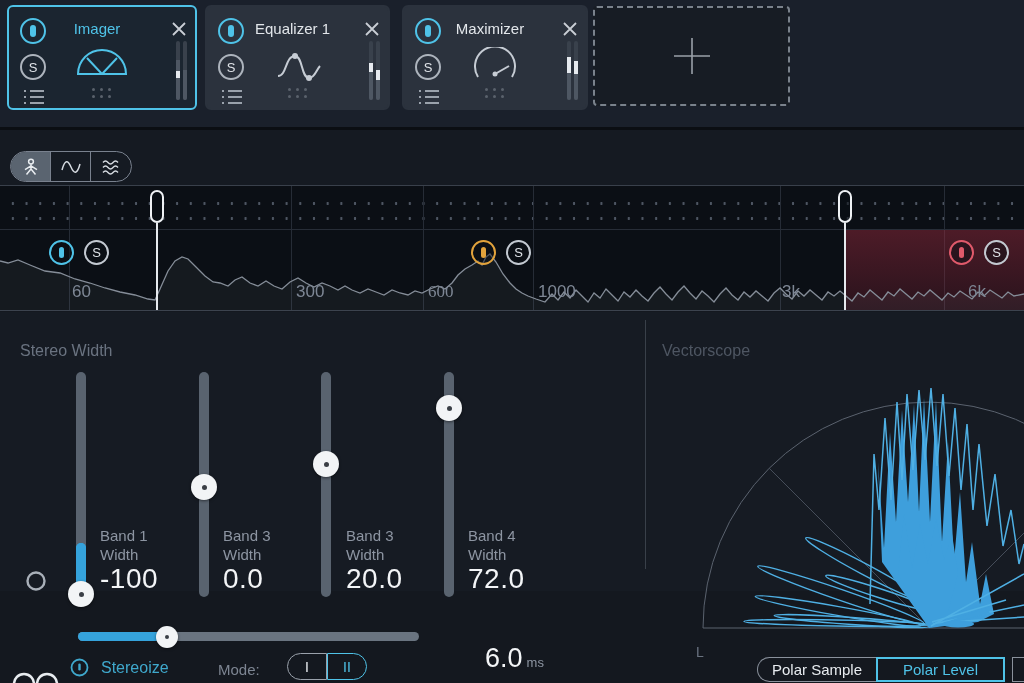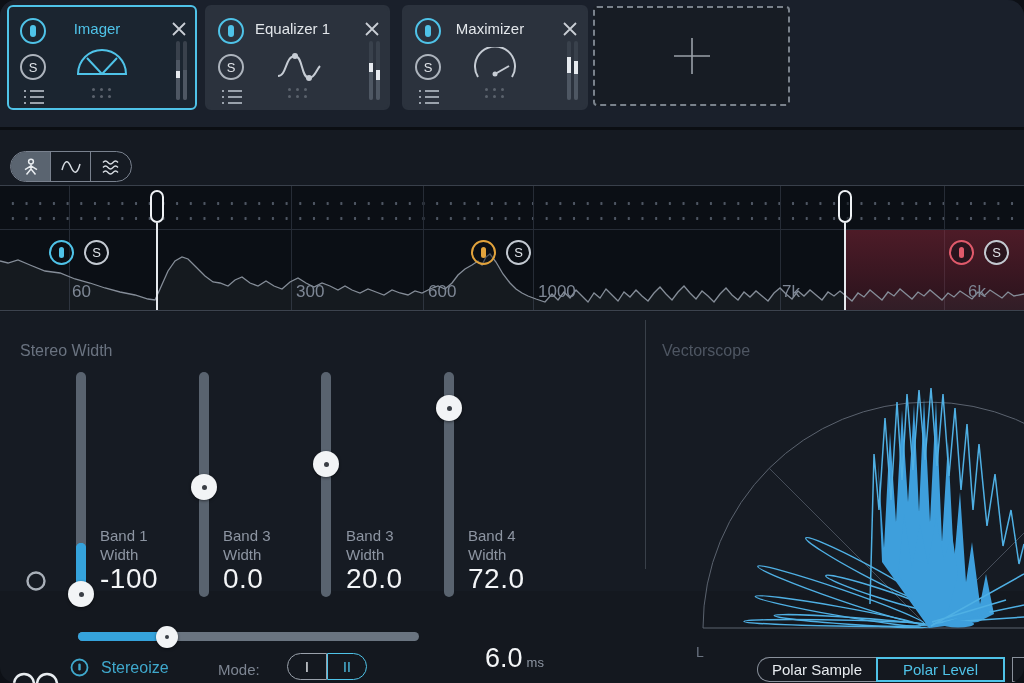--- a/index.html
+++ b/index.html
@@ -1,17 +1,17 @@
 <!DOCTYPE html>
 <html><head>
 <meta charset="utf-8">
 <style>
   html,body{margin:0;padding:0;background:#0d1016;}
   #app{position:relative;width:1024px;height:683px;background:#14181F;overflow:hidden;
-       font-family:"Liberation Sans","DejaVu Sans",sans-serif;border-radius:16px;-webkit-font-smoothing:antialiased;}
+       font-family:"Liberation Sans","DejaVu Sans",sans-serif;-webkit-font-smoothing:antialiased;}
   .abs{position:absolute;}
 
   
   .module-strip{position:absolute;top:0;left:0;width:1024px;height:127px;background:#1A202B;border-bottom:3px solid #0B0E13;}
   .mod-card{position:absolute;top:5px;height:105px;background:#2B323D;border-radius:6px;border:2px solid #2B323D;box-sizing:border-box;}
   .mod-card.selected{background:#1B2530;border:2px solid #4FC3E8;}
   .mod-title{position:absolute;top:13px;left:30px;right:40px;text-align:center;font-size:15px;color:#E2E6EA;}
   .mod-card.selected .mod-title{color:#4FC3E8;}
   .pwr{position:absolute;left:11px;top:11px;width:26px;height:26px;border-radius:50%;border:2px solid #4FC3E8;box-sizing:border-box;display:flex;align-items:center;justify-content:center;}
   .pwr .pill{width:6px;height:12px;border-radius:3px;background:#4FC3E8;}
@@ -264,23 +264,23 @@
     <div class="redzone"></div>
 
     <svg width="1024" height="125" style="position:absolute;top:0;left:0;">
       <path d="M0,75 L8,77 L18,74 L30,79 L45,85 L60,87 L75,93 L90,97 L105,102 L120,106 L135,109 L148,113 L155,114 L160,103 L168,85 L175,75 L182,71 L188,73 L196,81 L205,90 L213,96 L220,97 L228,100 L235,94 L242,91 L250,97 L258,100 L266,95 L274,100 L282,103 L290,96 L298,92 L306,97 L314,101 L322,97 L330,100 L338,104 L345,100 L352,104 L360,107 L368,103 L376,106 L384,109 L392,104 L400,107 L408,109 L415,105 L422,107 L430,103 L438,100 L445,103 L452,97 L458,89 L465,83 L472,79 L478,75 L482,79 L486,71 L490,68 L496,76 L503,88 L510,97 L516,103 L522,107 L528,110 L536,113 L545,116 L552,108 L558,114 L564,106 L570,112 L576,104 L582,110 L588,116 L594,107 L600,112 L606,103 L612,109 L618,115 L624,106 L630,111 L636,104 L642,110 L648,115 L654,107 L660,101 L666,108 L672,114 L678,106 L684,100 L690,107 L696,113 L702,105 L708,110 L714,116 L720,108 L726,102 L732,109 L738,114 L744,106 L750,111 L756,105 L762,110 L768,115 L774,107 L780,102 L786,108 L792,113 L798,105 L804,110 L810,104 L816,109 L822,114 L828,106 L834,110 L840,105 L846,110 L852,115 L858,107 L864,111 L870,104 L876,109 L882,114 L888,106 L894,110 L900,103 L906,108 L912,113 L918,106 L924,110 L930,104 L936,109 L942,114 L948,107 L954,111 L960,105 L966,109 L972,113 L978,106 L984,110 L990,104 L996,108 L1002,112 L1008,106 L1014,110 L1024,108 L1024,125 L0,125 Z" fill="rgba(205,215,225,0.055)" stroke="none"></path>
       <path d="M0,75 L8,77 L18,74 L30,79 L45,85 L60,87 L75,93 L90,97 L105,102 L120,106 L135,109 L148,113 L155,114 L160,103 L168,85 L175,75 L182,71 L188,73 L196,81 L205,90 L213,96 L220,97 L228,100 L235,94 L242,91 L250,97 L258,100 L266,95 L274,100 L282,103 L290,96 L298,92 L306,97 L314,101 L322,97 L330,100 L338,104 L345,100 L352,104 L360,107 L368,103 L376,106 L384,109 L392,104 L400,107 L408,109 L415,105 L422,107 L430,103 L438,100 L445,103 L452,97 L458,89 L465,83 L472,79 L478,75 L482,79 L486,71 L490,68 L496,76 L503,88 L510,97 L516,103 L522,107 L528,110 L536,113 L545,116 L552,108 L558,114 L564,106 L570,112 L576,104 L582,110 L588,116 L594,107 L600,112 L606,103 L612,109 L618,115 L624,106 L630,111 L636,104 L642,110 L648,115 L654,107 L660,101 L666,108 L672,114 L678,106 L684,100 L690,107 L696,113 L702,105 L708,110 L714,116 L720,108 L726,102 L732,109 L738,114 L744,106 L750,111 L756,105 L762,110 L768,115 L774,107 L780,102 L786,108 L792,113 L798,105 L804,110 L810,104 L816,109 L822,114 L828,106 L834,110 L840,105 L846,110 L852,115 L858,107 L864,111 L870,104 L876,109 L882,114 L888,106 L894,110 L900,103 L906,108 L912,113 L918,106 L924,110 L930,104 L936,109 L942,114 L948,107 L954,111 L960,105 L966,109 L972,113 L978,106 L984,110 L990,104 L996,108 L1002,112 L1008,106 L1014,110 L1024,108" fill="none" stroke="#858D98" stroke-width="1.3"></path>
     </svg>
 
     <span class="flabel" style="left:72px;">60</span>
     <span class="flabel" style="left:122px;margin-top:44px;">100</span>
     <span class="flabel" style="left:296px;">300</span>
-    <span class="flabel" style="left:428px;">600</span>
+    <span class="flabel" style="left:428px;font-family:Liberation Serif, serif;">600</span>
     <span class="flabel" style="left:538px;">1000</span>
-    <span class="flabel" style="left:782px;">7k</span>
+    <span class="flabel" style="left:782px;">3k</span>
     <span class="flabel" style="left:968px;">6k</span>
 
     <div class="xover-line" style="left:156px;"></div>
     <div class="xover-pill" style="left:150px;"></div>
     <div class="xover-line" style="left:844px;"></div>
     <div class="xover-pill" style="left:838px;"></div>
 
     <div class="bbtn" style="left:49px;top:54px;border-color:#4FC3E8;">
         <div class="pill" style="background:#4FC3E8;"></div>
       </div>

